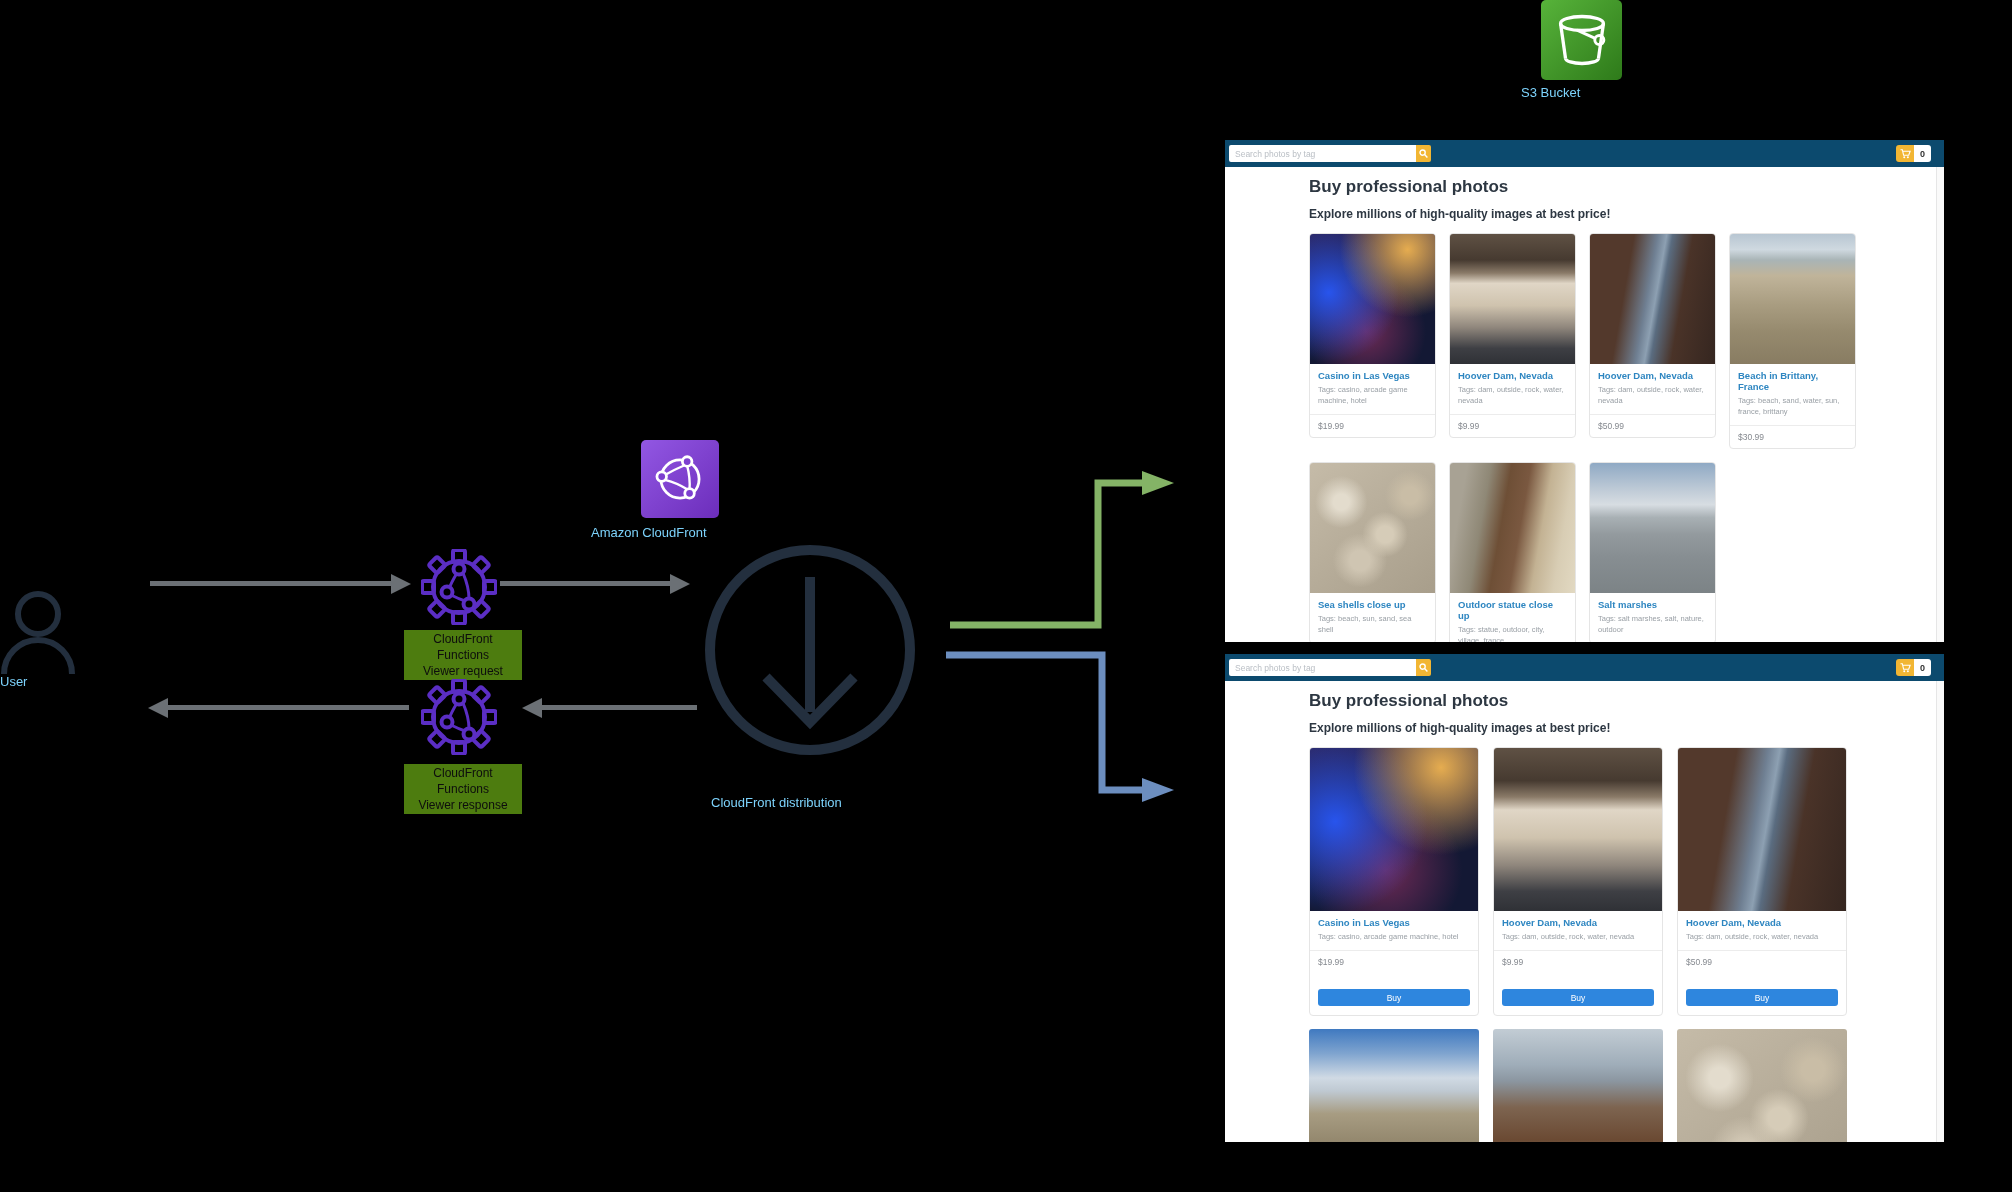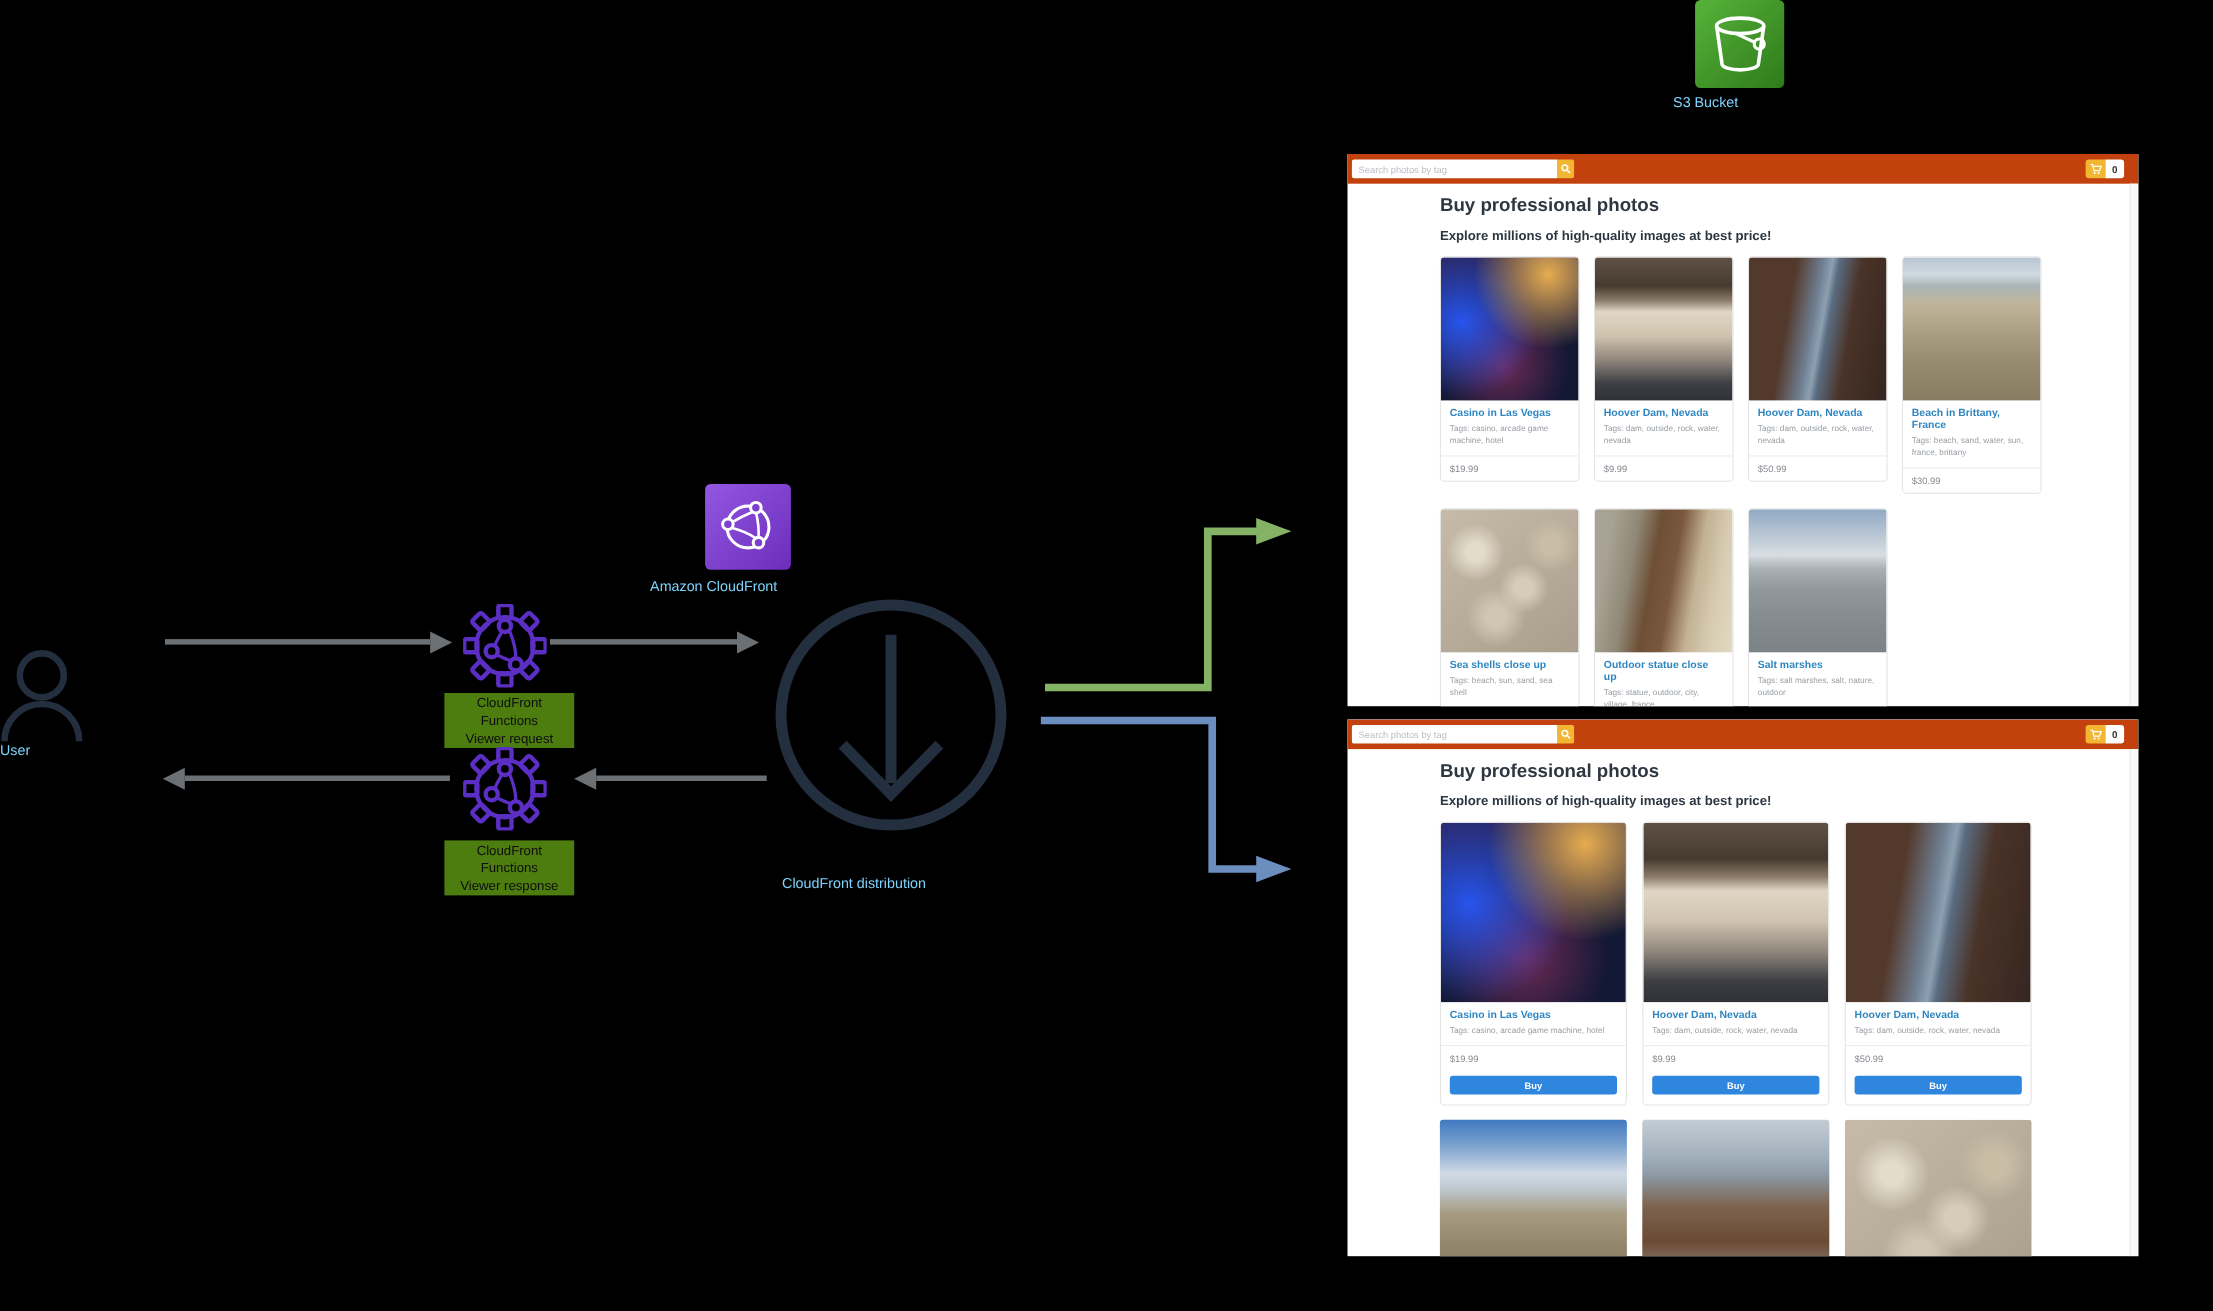--- a/index.html
+++ b/index.html
@@ -32,21 +32,21 @@
     position:absolute; left:1541px; top:0; width:81px; height:80px;
     border-radius:5px; background:linear-gradient(135deg,#57b33a,#2e7a1a);
     display:flex; align-items:center; justify-content:center;
   }
 
   
   .site { position:absolute; left:1225px; width:719px; background:#fff; overflow:hidden; }
   .site-top { top:140px; height:502px; }
   .site-bottom { top:654px; height:488px; }
   .site-header {
-    height:27px; background:#c2410c; display:flex; align-items:center;
+    height:27px; background:#0c4a6e; display:flex; align-items:center;
     justify-content:space-between; padding:0 13px 0 4px;
   }
   .search-group { display:flex; align-items:stretch; height:17px; }
   .search-input {
     width:175px; border:none; outline:none; background:#fff; color:#333;
     font-size:8.5px; padding:0 6px; border-radius:2px 0 0 2px;
     font-family:"Liberation Sans", sans-serif;
   }
   .search-input::placeholder { color:#b9bec4; }
   .search-btn {
@@ -75,22 +75,22 @@
   .site-bottom .card { width:170px; }
   .photo { width:100%; }
   .site-top .photo { height:130px; }
   .site-bottom .photo { height:163px; }
   .photo.loose { border-radius:3px; }
   .cbody { padding:6px 8px 7px; }
   .ctitle { color:#2e86c1; font-size:9.5px; font-weight:bold; cursor:pointer; }
   .ctags { color:#9aa0a6; font-size:7.5px; line-height:1.45; margin-top:4px; }
   .cprice { border-top:1px solid #ececec; padding:6px 8px; color:#85898f; font-size:8.5px; }
   .buy-btn {
-    display:block; margin:5px 8px 9px; height:17px; line-height:17px; border:none;
-    width:calc(100% - 16px); background:#2e86de; color:#fff; font-weight:bold;
+    display:block; margin:16px 8px 9px; height:17px; line-height:17px; border:none;
+    width:calc(100% - 16px); background:#2e86de; color:#fff; font-weight:normal;
     font-size:8.5px; text-align:center; border-radius:3px; cursor:pointer;
     font-family:"Liberation Sans", sans-serif;
   }
   .scroll-edge {
     position:absolute; right:0; top:27px; bottom:0; width:7px;
     background:#fafafa; border-left:1px solid #e6e6e6;
   }
 
   
   .p-casino { background: radial-gradient(circle at 78% 12%, rgba(240,180,80,.95), rgba(240,180,80,0) 45%), radial-gradient(circle at 15% 45%, rgba(40,90,255,.9), rgba(40,90,255,0) 55%), radial-gradient(circle at 45% 75%, rgba(200,60,120,.5), rgba(200,60,120,0) 50%), linear-gradient(160deg,#2c2357,#131834 70%); }

